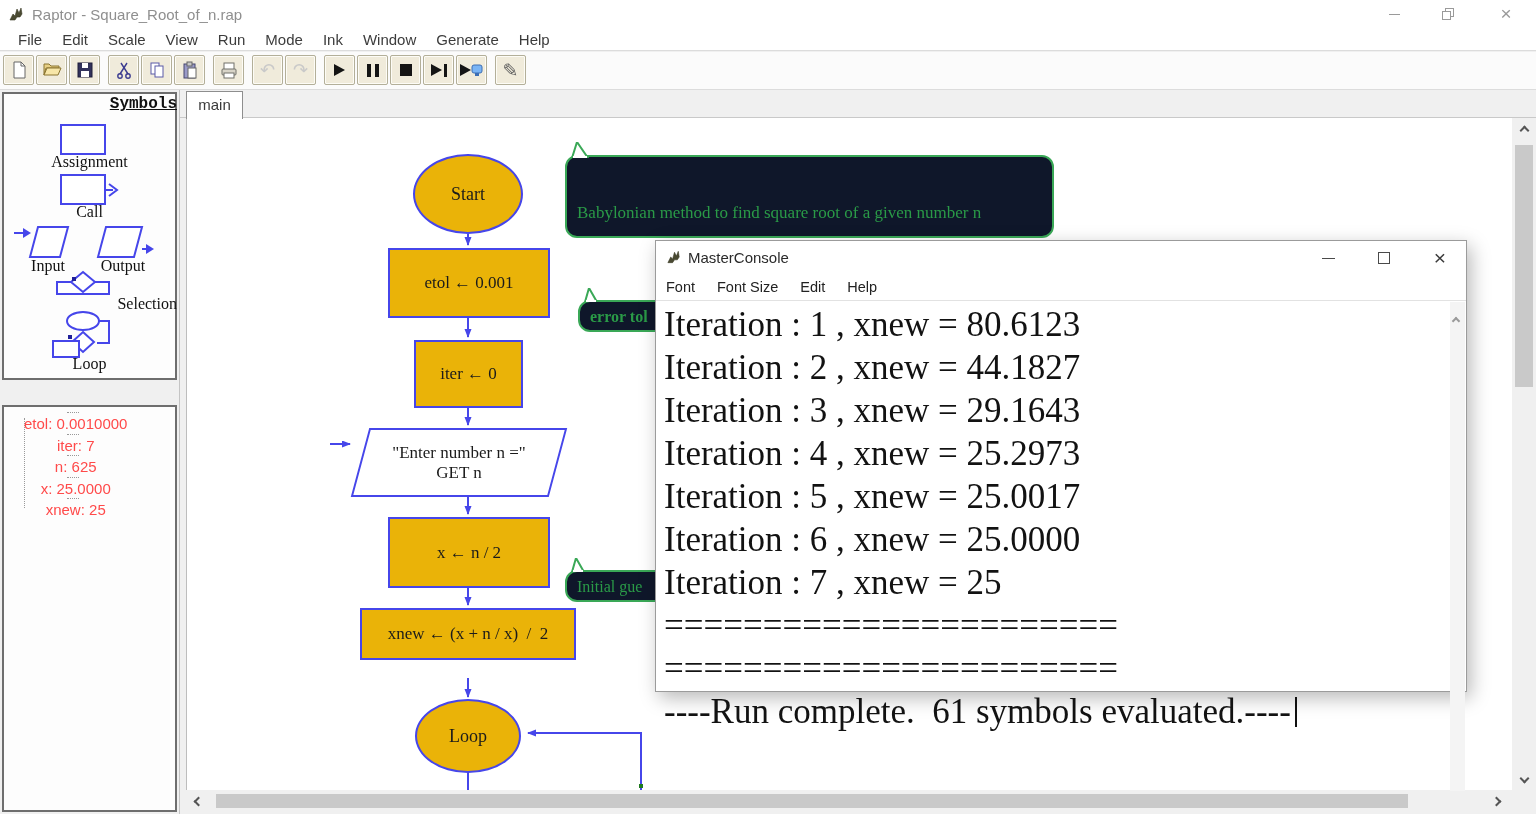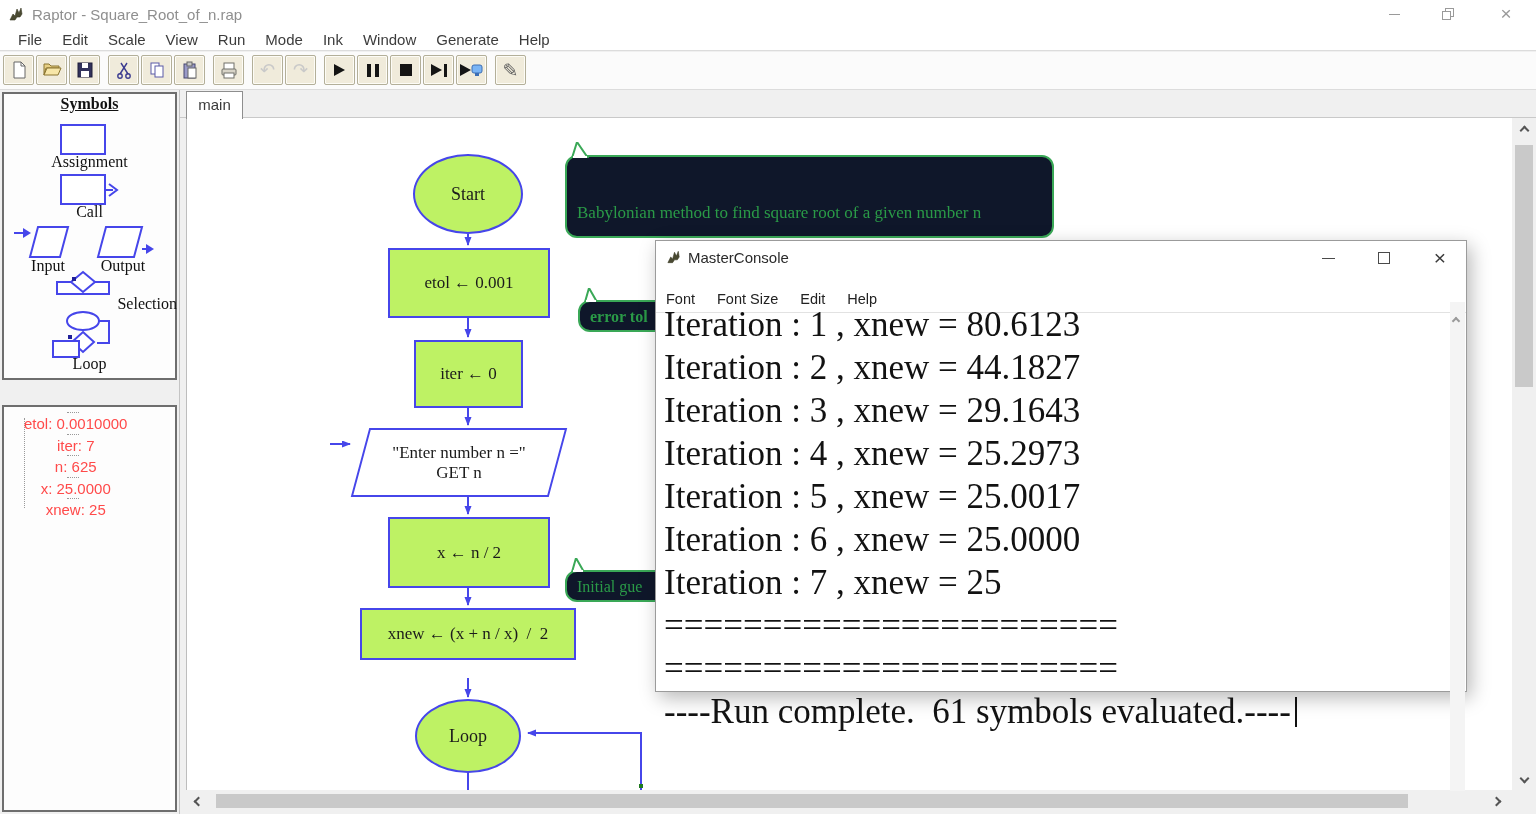--- a/index.html
+++ b/index.html
@@ -37,34 +37,34 @@
   #slider-panel { left:570px; top:56px; width:142px; height:30px; background:#f0ecdc; }
   #slider-track { position:absolute; left:13px; top:14px; width:117px; height:2px; background:#8a8a8a; }
   #zoom-box { left:737px; top:57px; width:79px; height:25px; background:#fff; border:1px solid #707070; display:flex; }
   #zoom-value { flex:1; font-size:15px; color:#1c1c6e; padding:3px 0 0 6px; }
   #zoom-drop { width:18px; background:#e8e4d4; border-left:1px solid #9a9a8a; display:flex; align-items:center; justify-content:center; }
   .tri-down { width:0; height:0; border-top:5px solid #222; border-left:4px solid transparent; border-right:4px solid transparent; }
 
   
   #left-panel { left:0; top:90px; width:180px; height:724px; background:#f0f0f0; border-right:1px solid #c4c4c4; }
   #symbols-box { left:2px; top:92px; width:175px; height:288px; background:#fdfdfd; border:2px solid #6e6e6e; }
-  #symbols-title { left:2px; top:95px; width:175px; text-align:center; font-family:Liberation Serif, serif; font-weight:bold; font-size:16px; text-decoration:underline; color:#111; }
+  #symbols-title { left:2px; top:95px; width:175px; text-align:right; font-family:Liberation Mono, monospace; font-weight:bold; font-size:16px; text-decoration:underline; color:#111; }
   .sym-label { font-family:"Liberation Serif",serif; font-size:16px; color:#111; text-align:center; }
   #vars-box { left:2px; top:405px; width:175px; height:407px; background:#fdfdfd; border:2px solid #6e6e6e; }
   .var-row { height:21.5px; line-height:21px; font-size:15px; color:#ff4a4a; white-space:pre; display:flex; align-items:center;flex-direction:column; }
   .var-stub { display:inline-block; width:12px; height:0; border-top:1px dotted #999; margin-right:5px; }
   #var-tree-line { left:24px; top:418px; height:90px; width:0; border-left:1px dotted #999; }
 
   
   #tabstrip { left:180px; top:90px; width:1356px; height:28px; background:#f0f0f0; border-bottom:1px solid #c9c9c9; }
   #tab-main { left:186px; top:91px; width:57px; height:28px; background:#fff; border:1px solid #8e8e8e; border-bottom:none; font-size:15px; color:#3a3a3a; text-align:center; padding-top:4px; z-index:2; }
   #canvas { left:186px; top:118px; width:1326px; height:672px; background:#fff; border-left:1px solid #bdbdbd; z-index:1; }
   #fc-arrows { left:186px; top:118px; width:1326px; height:672px; z-index:1; pointer-events:none; }
 
-  .fc-shape { border:2px solid #4646ea; background:#bef264; z-index:2; display:flex; align-items:center; justify-content:center;
+  .fc-shape { border:2px solid #4646ea; background:#eab308; z-index:2; display:flex; align-items:center; justify-content:center;
               font-family:"Liberation Serif",serif; font-size:17px; color:#1b1b1b; text-align:center; white-space:pre; }
   .fc-oval { border-radius:50%; font-size:18px; }
   .fc-par-shape { border:2px solid #4646ea; background:#fff; transform:skewX(-15deg); z-index:2; }
   .fc-par-text { z-index:3; display:flex; flex-direction:column; align-items:center; justify-content:center;
                  font-family:"Liberation Serif",serif; font-size:17px; color:#1b1b1b; white-space:pre; }
   #green-dot { left:639px; top:784px; width:4px; height:4px; background:#1e7a1e; z-index:2; }
 
   
   .bubble { background:#0f172a; border:2px solid #3aa857; border-radius:12px; z-index:3;
             font-family:"Liberation Serif",serif; color:#2a9a47; white-space:pre; overflow:hidden; }
@@ -85,21 +85,21 @@
 
   
   #console-win { left:655px; top:240px; width:812px; height:452px; background:#fff; border:1px solid #9b9b9b;
                  box-shadow:4px 6px 18px rgba(0,0,0,0.28); z-index:10; }
   #console-title { position:absolute; left:0; top:0; width:100%; height:33px; background:#fff; }
   #console-title-text { position:absolute; left:32px; top:8px; font-size:15px; color:#2a2a2a; }
   .cbtn { position:absolute; top:4px; width:40px; height:26px; display:flex; align-items:center; justify-content:center; }
   .cminbar { width:13px; height:1px; background:#4a4a4a; }
   .cmaxsq { width:12px; height:12px; border:1px solid #4a4a4a; }
   .cclose { font-size:21px; font-weight:300; color:#3a3a3a; line-height:20px; }
-  #console-menu { position:absolute; left:0; top:33px; width:100%; height:27px; display:flex; align-items:center; padding-left:10px; border-bottom:1px solid #e2e2e2;margin-top:12px; }
+  #console-menu { position:absolute; left:0; top:33px; width:100%; height:27px; display:flex; align-items:center; padding-left:10px; border-bottom:1px solid #e2e2e2; }
   .cmenu-item { font-size:14.5px; color:#222; margin-right:22px; }
   #console-body { position:absolute; left:0; top:61px; width:794px; height:489px; padding:1px 0 0 8px; overflow:hidden; }
   .console-line { font-family:"Liberation Serif",serif; font-size:35px; line-height:43px; color:#121212; white-space:pre; }
   .console-line.last::after { content:""; display:inline-block; width:2px; height:30px; background:#111; margin-left:4px; vertical-align:-4px; }
   #console-scroll { position:absolute; right:1px; top:61px; width:15px; height:489px; background:#f4f4f4; }
   #console-scroll .chev { border-color:#9a9a9a; width:6px; height:6px; }
 
   svg { display:block; }
 </style>
 </head>

